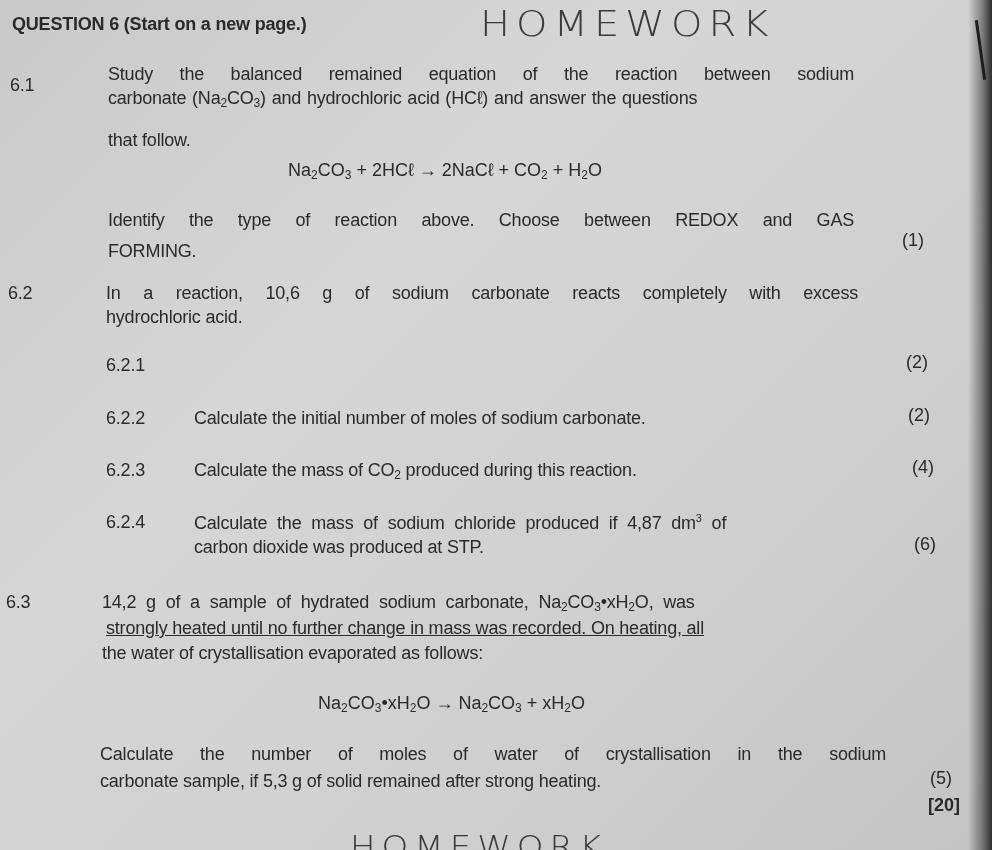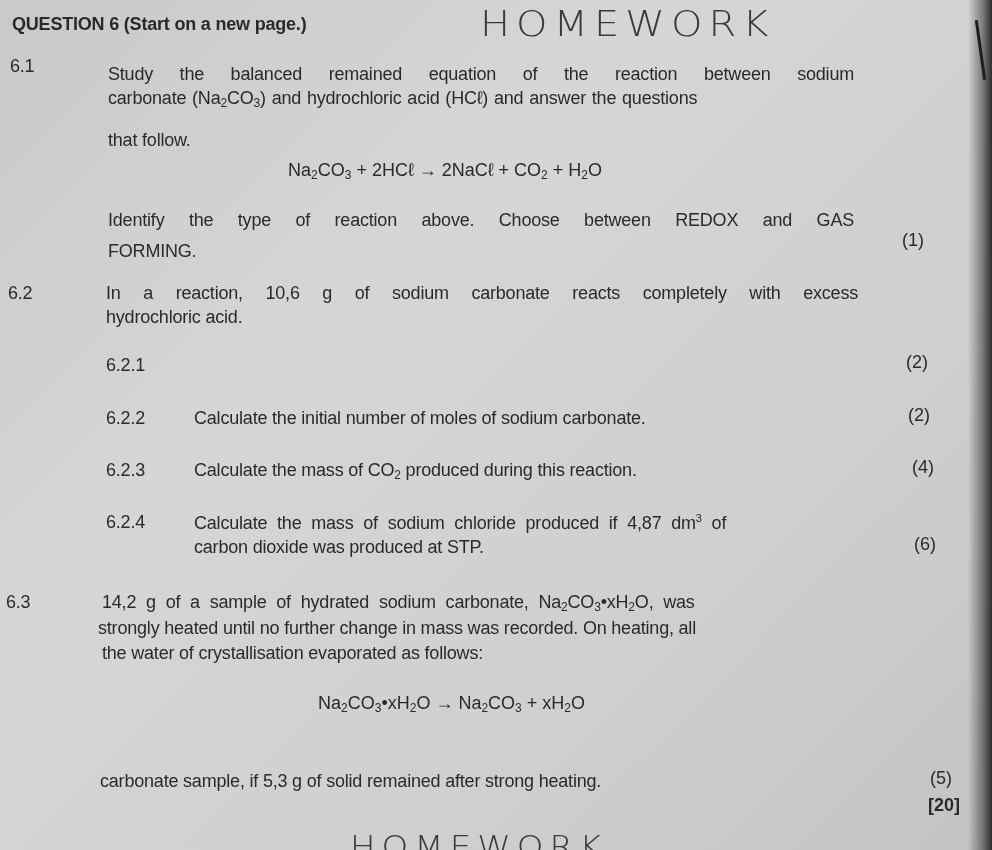--- a/index.html
+++ b/index.html
@@ -35,21 +35,21 @@
 <body>
 
 <div class="page">
 
   <div class="edge"></div>
   <div class="edge-line"></div>
 
   <div class="abs txt bold" style="left:12px; top:14px; font-size:18px;">QUESTION 6  (Start on a new page.)</div>
   <div class="abs hand" style="left:252px; top:0px; left:480px;">HOMEWORK</div>
 
-  <div class="abs txt" style="left:10px; top:56px;">6.1</div>
+  <div class="abs txt" style="left:10px; top:75px;">6.1</div>
   <div class="abs txt justify" style="left:108px; top:64px; width:746px;">Study the balanced remained equation of the reaction between sodium</div>
   <div class="abs txt" style="left:108px; top:88px; word-spacing:1px;">
     <span>carbonate (Na</span><sub>2</sub><span>CO</span><sub>3</sub><span>) and hydrochloric acid (HCℓ) and answer the questions</span>
   </div>
   <div class="abs txt" style="left:108px; top:110px;margin-top:20px;">that follow.</div>
 
   <div class="abs eq" style="left:288px; top:160px;text-align:center;">
     <span>Na</span><sub>2</sub><span>CO</span><sub>3</sub><span> + 2HCℓ → 2NaCℓ + CO</span><sub>2</sub><span> + H</span><sub>2</sub><span>O</span>
   </div>
 
@@ -78,26 +78,27 @@
   <div class="abs txt" style="left:194px; top:512px; word-spacing:5px;">
     <span>Calculate the mass of sodium chloride produced if 4,87 dm</span><sup>3</sup><span> of</span>
   </div>
   <div class="abs txt" style="left:194px; top:537px;">carbon dioxide was produced at STP.</div>
   <div class="abs marks" style="left:914px; top:534px;">(6)</div>
 
   <div class="abs txt" style="left:6px; top:592px;">6.3</div>
   <div class="abs txt" style="left:102px; top:592px; word-spacing:5px;">
     <span>14,2 g of a sample of hydrated sodium carbonate, Na</span><sub>2</sub><span>CO</span><sub>3</sub><span>•xH</span><sub>2</sub><span>O, was</span>
   </div>
-  <div class="abs txt" style="left:98px; top:618px;">strongly heated until no further change in mass was recorded. On heating, all</div>
+  <div class="abs txt" style="left:106px; top:618px;text-decoration:underline;">strongly heated until no further change in mass was recorded. On heating, all</div>
   <div class="abs txt" style="left:102px; top:643px;">the water of crystallisation evaporated as follows:</div>
 
   <div class="abs eq" style="left:318px; top:693px;">
     <span>Na</span><sub>2</sub><span>CO</span><sub>3</sub><span>•xH</span><sub>2</sub><span>O → Na</span><sub>2</sub><span>CO</span><sub>3</sub><span> + xH</span><sub>2</sub><span>O</span>
   </div>
 
+  <div class="abs txt justify" style="left:100px; top:744px; width:786px;">Calculate the number of moles of water of crystallisation in the sodium</div>
   <div class="abs txt" style="left:100px; top:771px;">carbonate sample, if 5,3 g of solid remained after strong heating.</div>
   <div class="abs marks" style="left:930px; top:768px;">(5)</div>
   <div class="abs marks bold" style="left:928px; top:795px;">[20]</div>
 
   <div class="abs hand" style="left:350px; top:826px; font-size:34px;">HOMEWORK</div>
 
 </div>
 
 </body></html>

